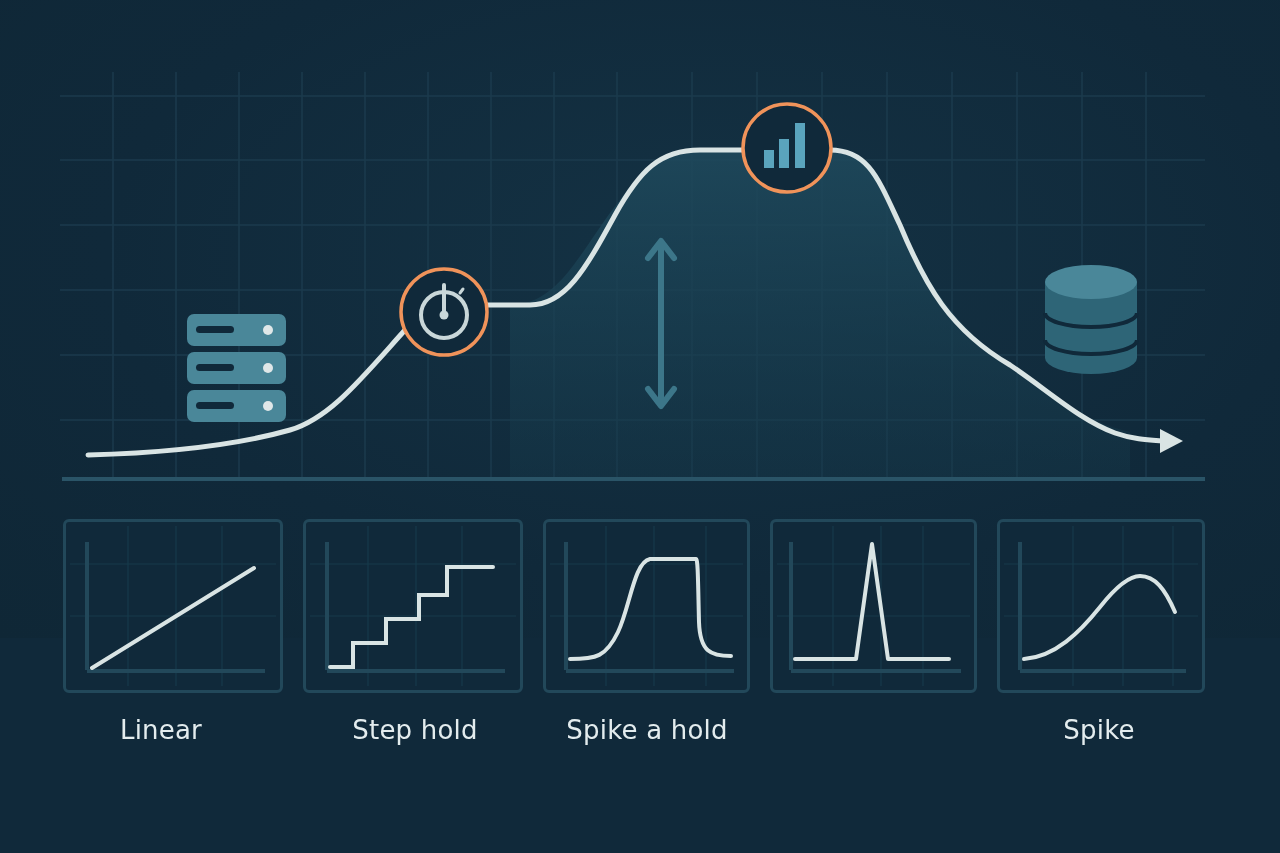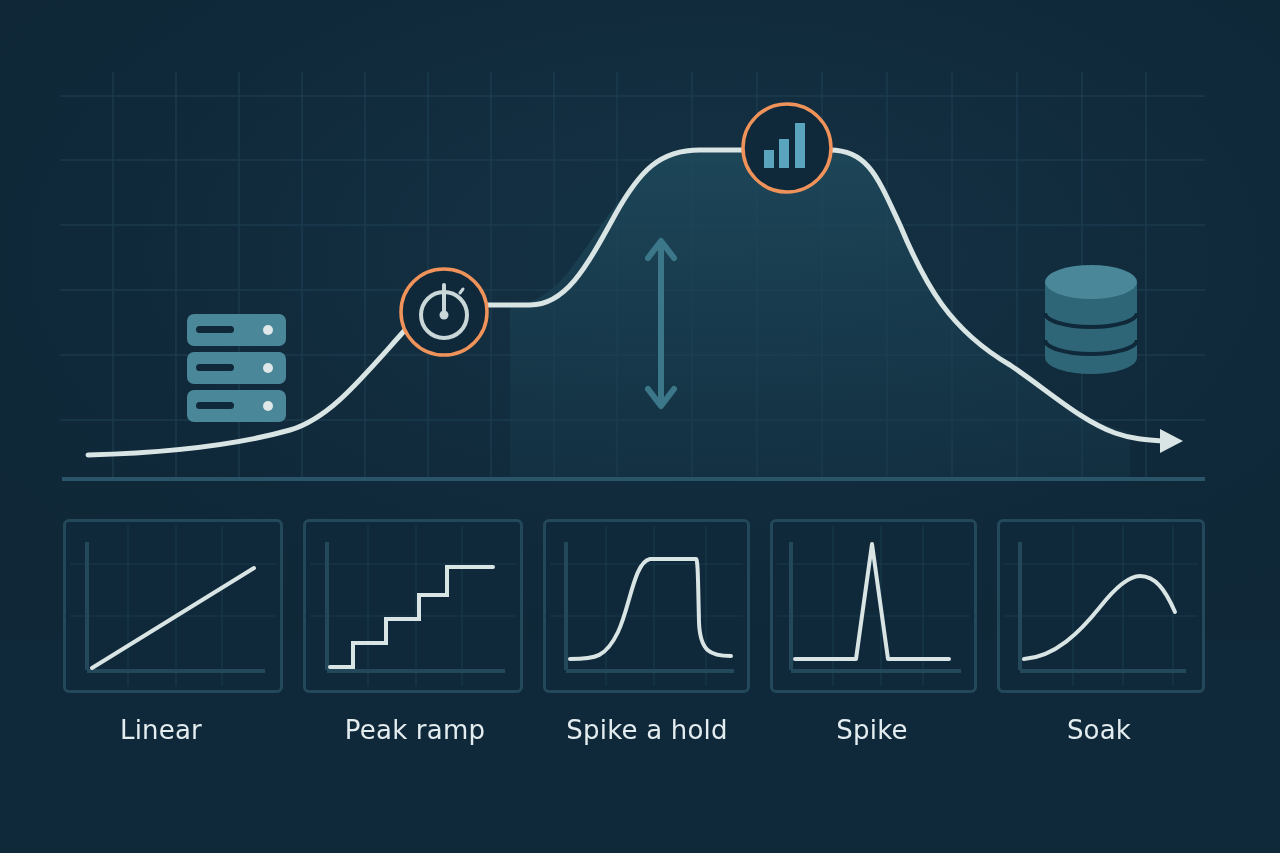--- a/index.html
+++ b/index.html
@@ -156,21 +156,21 @@
           <line x1="110" y1="4" x2="110" y2="164"></line>
           <line x1="156" y1="4" x2="156" y2="164"></line>
         <line x1="4" y1="42" x2="210" y2="42"></line>
           <line x1="4" y1="94" x2="210" y2="94"></line>
       </g>
       <line x1="21" y1="20" x2="21" y2="148" stroke="#22485a" stroke-width="4"></line>
       <line x1="21" y1="149" x2="199" y2="149" stroke="#22485a" stroke-width="4"></line>
       <polyline points="24,145 47,145 47,121 80,121 80,97 113,97 113,73 141,73 141,45 187,45" fill="none" stroke="#d9e4e4" stroke-width="4" stroke-linecap="round" stroke-linejoin="miter"></polyline>
     </svg>
   </div>
-  <div class="label" style="left:305px;">Peak ramp</div>
+  <div class="label" style="left:305px;">Step hold</div>
 
   <div class="panel" style="left:543px; width:207px;">
     <svg width="201" height="168" viewBox="0 0 201 168">
       <g stroke="#173a4b" stroke-width="1.2">
         <line x1="60" y1="4" x2="60" y2="164"></line>
           <line x1="108" y1="4" x2="108" y2="164"></line>
           <line x1="160" y1="4" x2="160" y2="164"></line>
         <line x1="4" y1="42" x2="197" y2="42"></line>
           <line x1="4" y1="94" x2="197" y2="94"></line>
       </g>
@@ -188,31 +188,30 @@
           <line x1="108" y1="4" x2="108" y2="164"></line>
           <line x1="150" y1="4" x2="150" y2="164"></line>
         <line x1="4" y1="42" x2="197" y2="42"></line>
           <line x1="4" y1="94" x2="197" y2="94"></line>
       </g>
       <line x1="18" y1="20" x2="18" y2="148" stroke="#22485a" stroke-width="4"></line>
       <line x1="18" y1="149" x2="188" y2="149" stroke="#22485a" stroke-width="4"></line>
       <polyline points="22,137 83,137 99,22 115,137 176,137" fill="none" stroke="#d9e4e4" stroke-width="4" stroke-linecap="round" stroke-linejoin="round"></polyline>
     </svg>
   </div>
-  <div class="label" style="left:762px;">Spike</div>
 
   <div class="panel" style="left:997px; width:208px;">
     <svg width="202" height="168" viewBox="0 0 202 168">
       <g stroke="#173a4b" stroke-width="1.2">
         <line x1="73" y1="4" x2="73" y2="164"></line>
           <line x1="123" y1="4" x2="123" y2="164"></line>
           <line x1="173" y1="4" x2="173" y2="164"></line>
         <line x1="4" y1="42" x2="198" y2="42"></line>
           <line x1="4" y1="94" x2="198" y2="94"></line>
       </g>
       <line x1="20" y1="20" x2="20" y2="148" stroke="#22485a" stroke-width="4"></line>
       <line x1="20" y1="149" x2="186" y2="149" stroke="#22485a" stroke-width="4"></line>
       <path d="M 24 137 C 55 135, 80 110, 100 85 C 115 66, 128 54, 140 54 C 155 54, 165 67, 175 90" fill="none" stroke="#d9e4e4" stroke-width="4" stroke-linecap="round"></path>
     </svg>
   </div>
-  <div class="label" style="left:989px;">Soak</div>
+  <div class="label" style="left:989px;">Spike</div>
 
 </div>
 
 </body></html>

